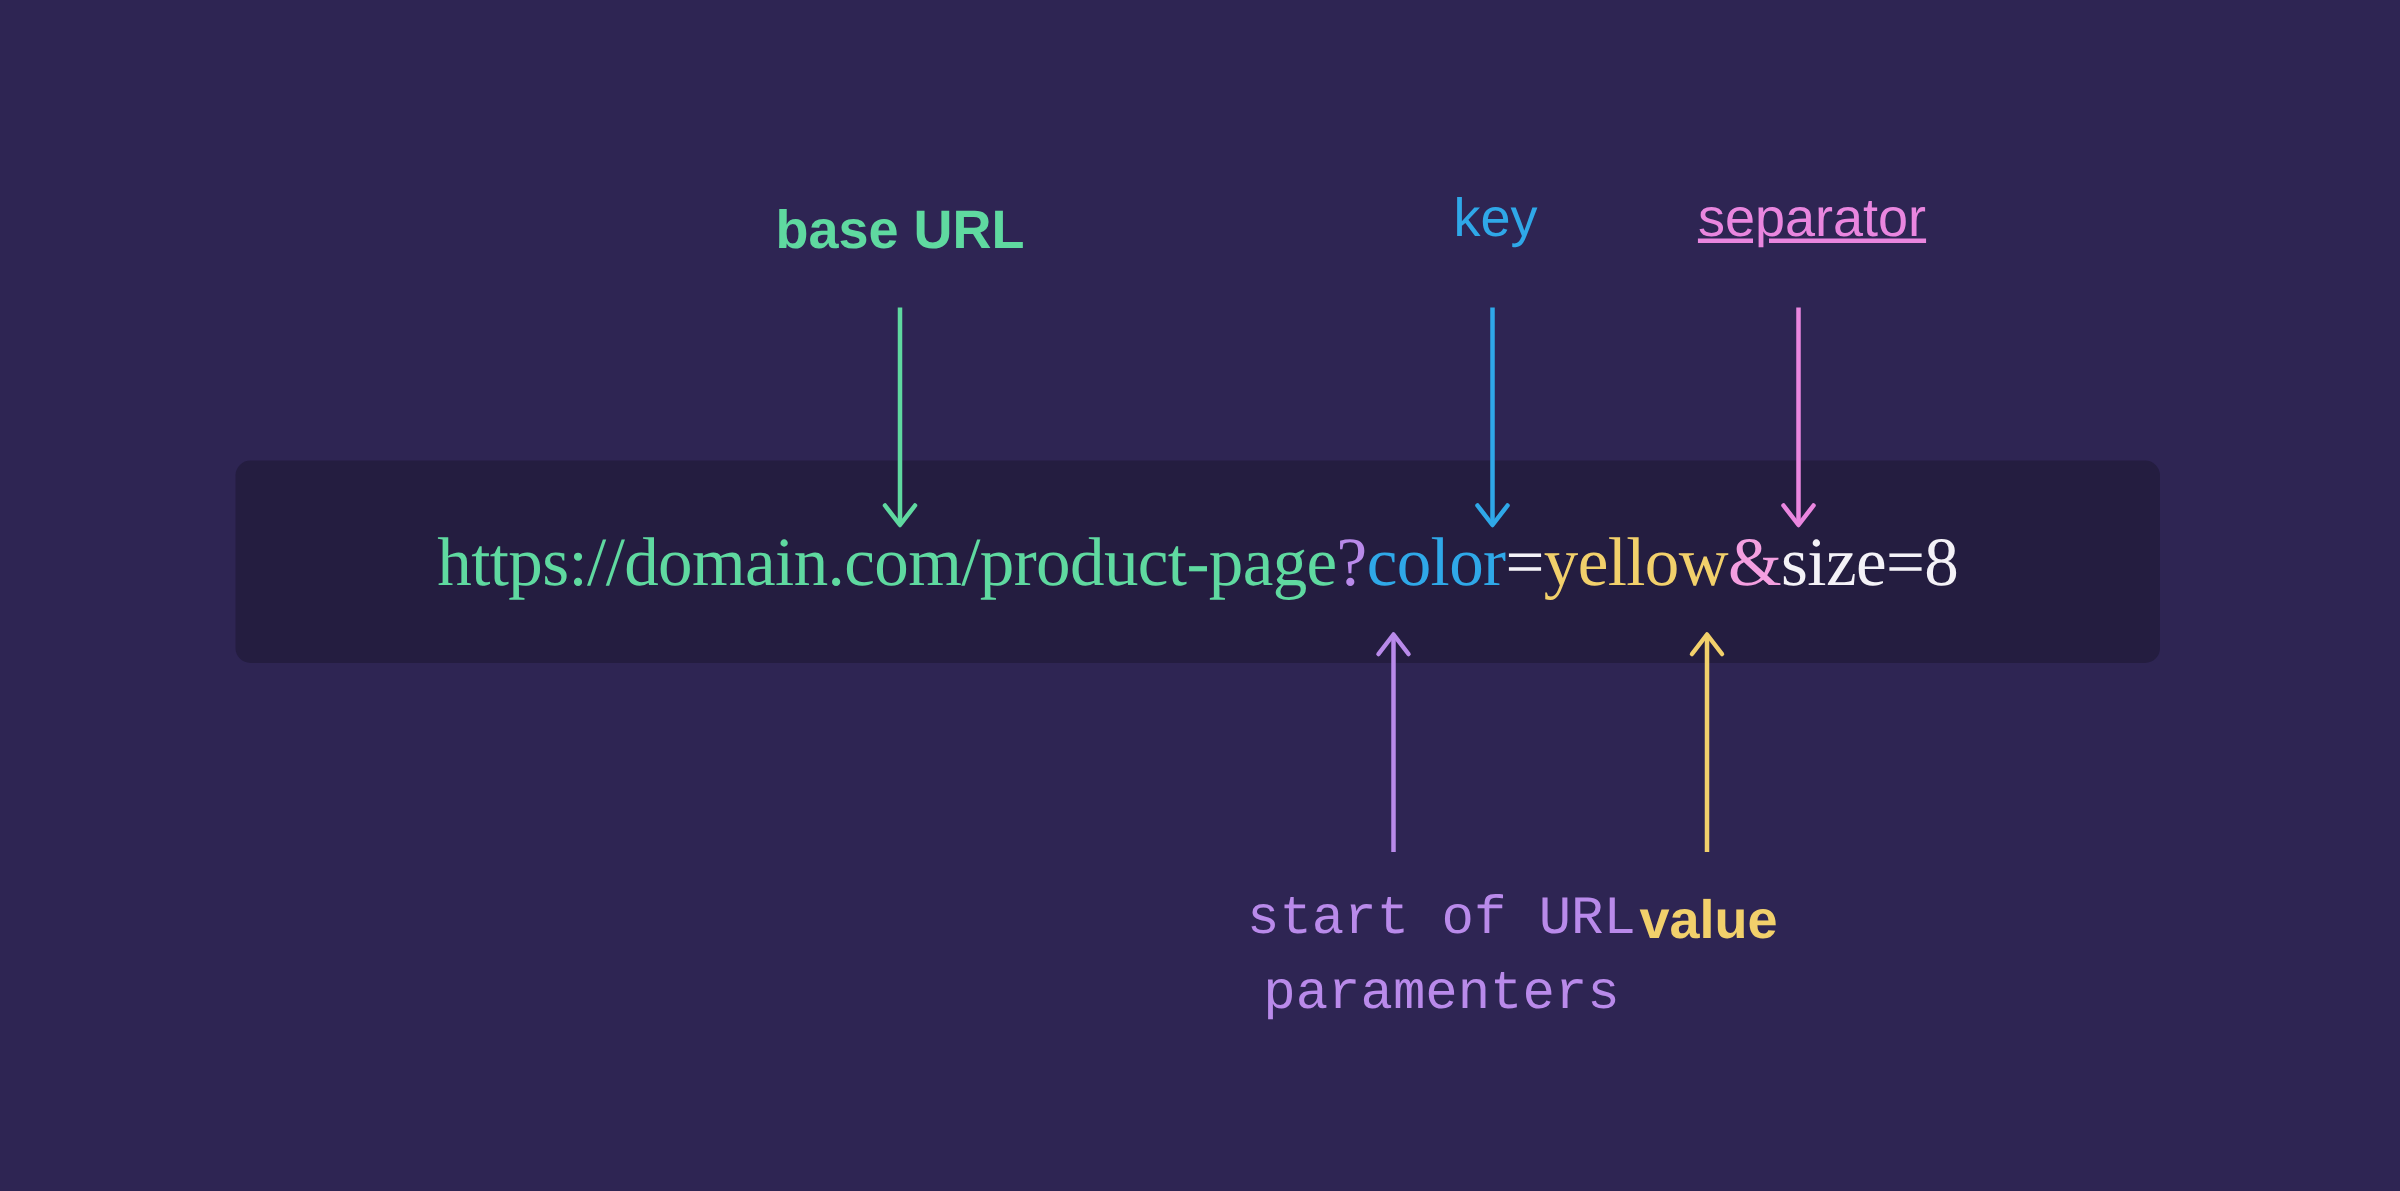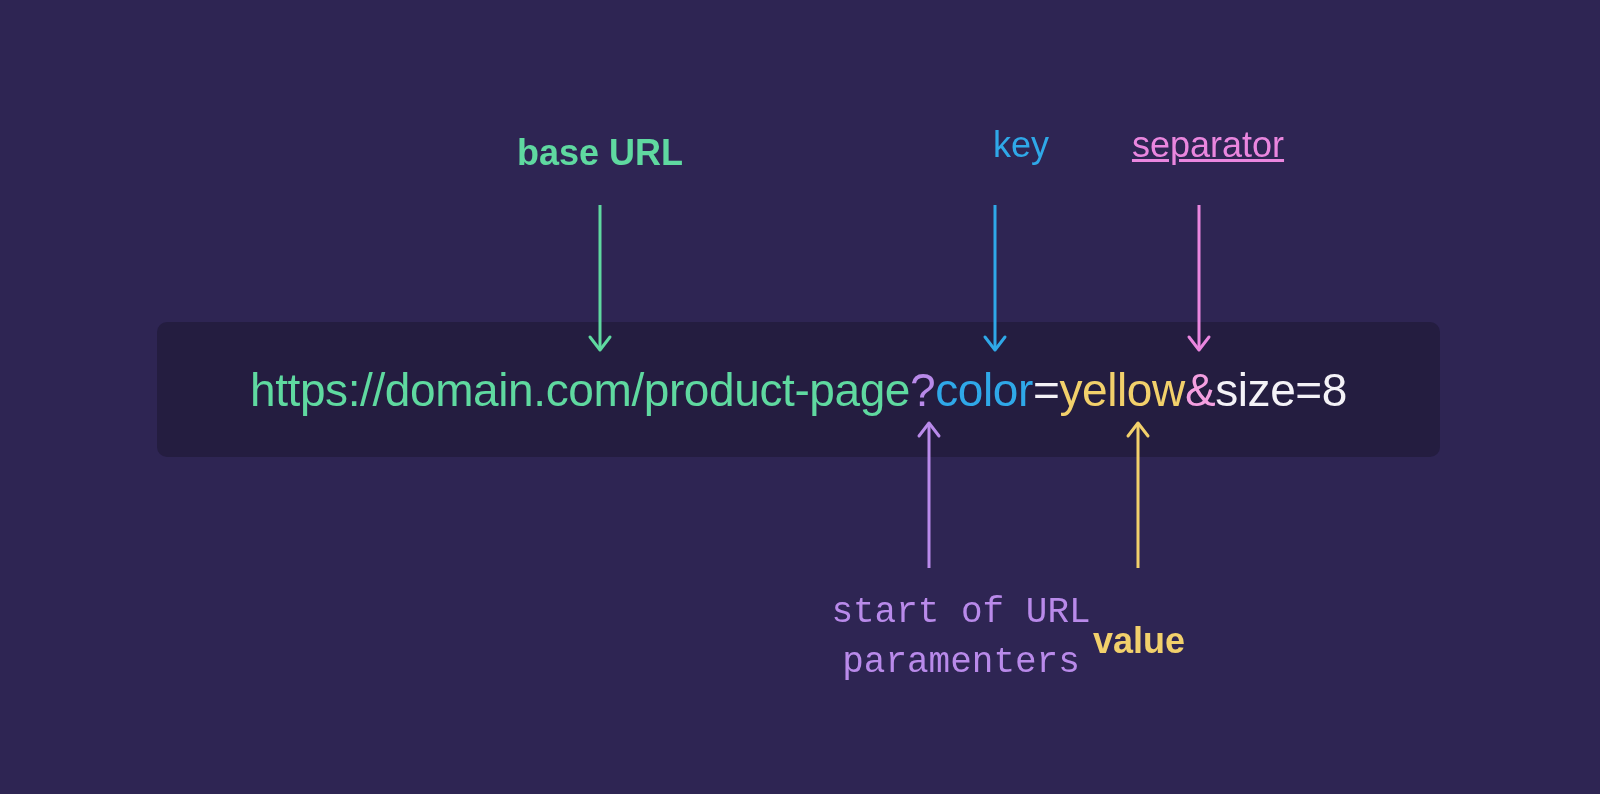--- a/index.html
+++ b/index.html
@@ -16,25 +16,26 @@
   }
   #stage {
     position: absolute;
     inset: 0;
   }
 
   
   .url-bar {
     position: absolute;
     left: 157px;
-    top: 322px;
+    top: 307px;
     width: 1283px;
     height: 135px;
     background: #241d40;
     border-radius: 10px;
+    font-family: Liberation Serif, serif;
   }
   .url-text {
     position: absolute;
     left: 0;
     right: 0;
     top: 50%;
     transform: translateY(-50%);
     text-align: center;
     font-size: 46px;
     font-weight: 400;
@@ -62,32 +63,32 @@
     overflow: visible;
   }
 </style>
 </head>
 <body>
 
 <div id="stage">
 
   <div id="top-labels">
       <div class="label bold" style="left: 600px; top: 128px; color: rgb(95, 217, 160);">base URL</div>
-      <div class="label" style="left: 997px; top: 120px; color: rgb(47, 168, 232); margin-left: 24px;">key</div>
+      <div class="label" style="left: 997px; top: 120px; color: rgb(47, 168, 232);">key</div>
       <div class="label" style="left: 1208px; top: 120px; color: rgb(234, 134, 223); text-decoration: underline;">separator</div>
     </div>
 
   <div class="url-bar">
     <div class="url-text" id="url-text"><span style="color: rgb(95, 217, 160);">https://domain.com/product-page</span><span style="color: rgb(185, 138, 234);">?</span><span style="color: rgb(47, 168, 232);">color</span><span style="color: rgb(244, 242, 247);">=</span><span style="color: rgb(242, 208, 107);">yellow</span><span style="color: rgb(244, 159, 224);">&amp;</span><span style="color: rgb(244, 242, 247);">size=8</span></div>
   </div>
 
   <div id="bottom-labels">
       <div class="label" style="left: 961px; top: 588px; color: rgb(185, 138, 234); font-family: Liberation Mono, monospace;">start of URL
 paramenters</div>
-      <div class="label bold" style="left: 1139px; top: 588px; color: rgb(242, 208, 107); margin-top: 28px;">value</div>
+      <div class="label bold" style="left: 1139px; top: 588px; color: rgb(242, 208, 107);">value</div>
     </div>
 
   <div id="arrows">
       <svg class="arrow" width="30" height="145" style="left: 600px; top: 205px;">
         <line x1="15" x2="15" stroke="#5fd9a0" stroke-width="3" y1="0" y2="145"></line>
         <polyline fill="none" stroke="#5fd9a0" stroke-width="3" stroke-linecap="round" stroke-linejoin="round" points="5,132 15,145 25,132"></polyline>
       </svg>
       <svg class="arrow" width="30" height="145" style="left: 995px; top: 205px;">
         <line x1="15" x2="15" stroke="#2fa8e8" stroke-width="3" y1="0" y2="145"></line>
         <polyline fill="none" stroke="#2fa8e8" stroke-width="3" stroke-linecap="round" stroke-linejoin="round" points="5,132 15,145 25,132"></polyline>

